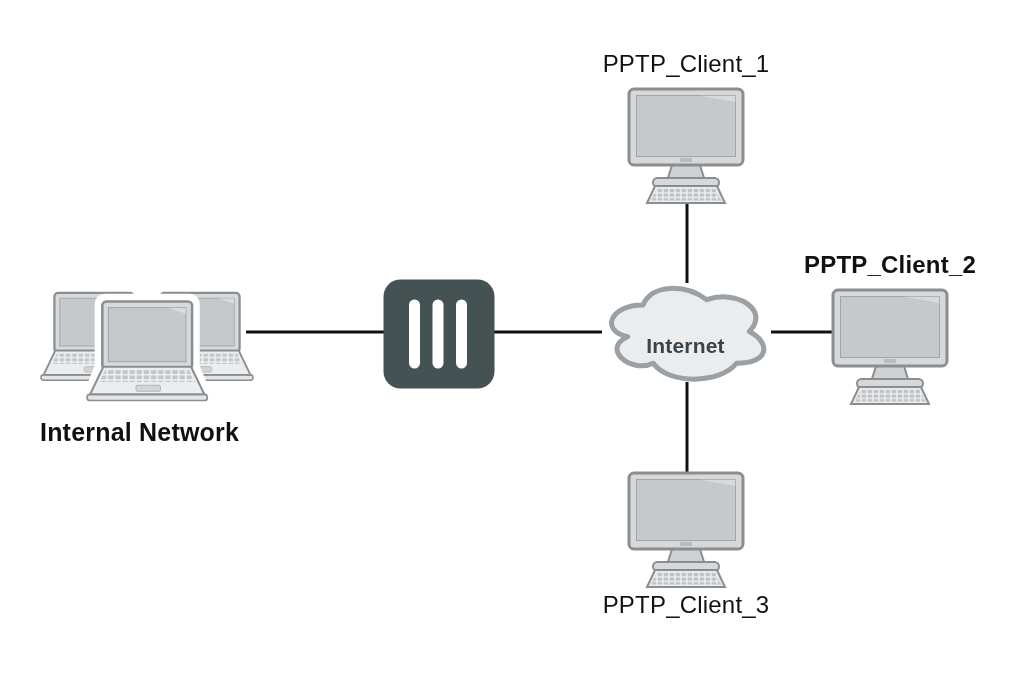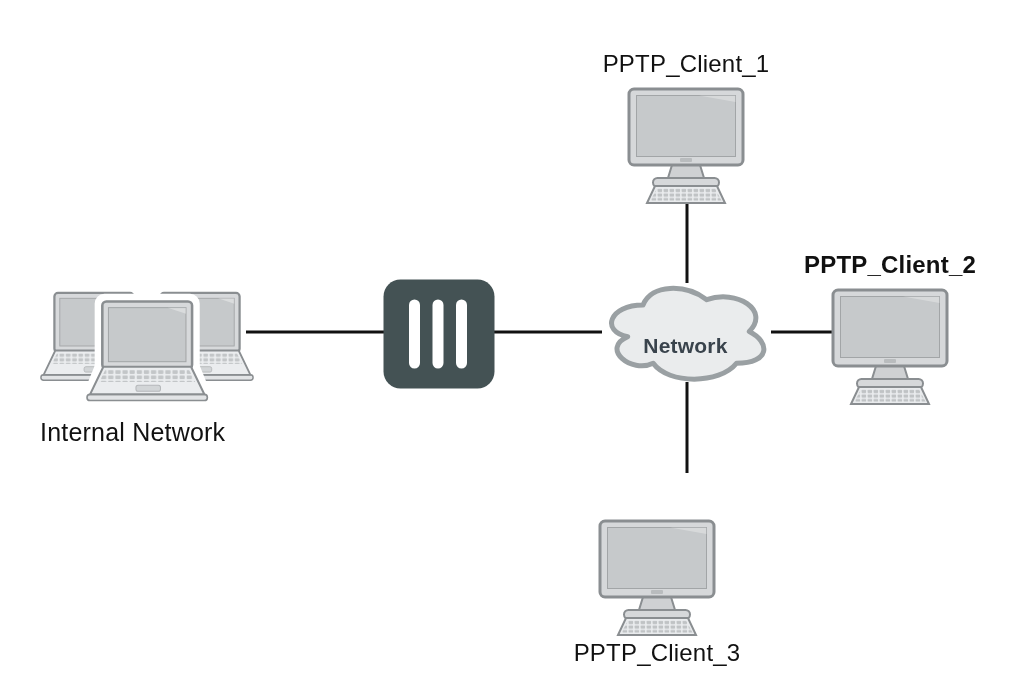--- a/index.html
+++ b/index.html
@@ -100,21 +100,21 @@
 <div id="canvas">
 
   <svg id="links-layer">
     <line x1="246" y1="332" x2="384" y2="332" stroke-width="3" stroke="#111111"></line>
     <line x1="494" y1="332" x2="602" y2="332" stroke-width="3" stroke="#111111"></line>
     <line x1="771" y1="332" x2="834" y2="332" stroke-width="3" stroke="#111111"></line>
     <line x1="687" y1="203" x2="687" y2="283" stroke-width="3" stroke="#111111"></line>
     <line x1="687" y1="382" x2="687" y2="473" stroke-width="3" stroke="#111111"></line>
   </svg>
 
-  <div class="node" style="left:40px; top:291px; width:214px;">
+  <div class="node" style="left:40px; top:291px; width:214px;font-weight:bold;">
     <svg width="214" height="112" viewBox="0 0 214 112">
       <g transform="translate(0,1) scale(0.9)">
           <use href="#laptop"></use>
         </g>
       <g transform="translate(106,1) scale(0.9)">
           <use href="#laptop"></use>
         </g>
       <g transform="translate(46,9.5) scale(1.02)">
           <use href="#laptop-front"></use>
         </g>
@@ -134,37 +134,37 @@
   <div class="node" id="cloud-node" style="left:597px; top:275px; width:177px; height:113px;">
     <svg width="177" height="113" viewBox="-3.5 -3.5 177 113">
       <path d="M 42.5,26.5
                C 8.5,26.5 0,53 27.2,58.3
                C 0,70 30.6,95.4 52.7,84.8
                C 68,106 119,106 136,84.8
                C 170,84.8 170,63.6 148.75,53
                C 170,31.8 136,10.6 106.25,21.2
                C 85,5.3 51,5.3 42.5,26.5 Z" stroke-width="5" stroke-linejoin="round" fill="#eaeced" stroke="#9aa0a3"></path>
     </svg>
-    <div class="cloud-label">Network</div>
+    <div class="cloud-label">Internet</div>
   </div>
 
   <div class="node" style="left:627px; top:87px;">
     <div class="node-label label-above">PPTP_Client_1</div>
     <svg width="118" height="118" viewBox="0 0 118 118">
       <use href="#desktop"></use>
     </svg>
   </div>
 
   <div class="node" style="left:831px; top:288px;font-weight:bold;">
     <div class="node-label label-above">PPTP_Client_2</div>
     <svg width="118" height="118" viewBox="0 0 118 118">
       <use href="#desktop"></use>
     </svg>
   </div>
 
-  <div class="node" style="left:598px; top:471px;margin-top:48px;">
+  <div class="node" style="left:627px; top:471px;">
     <svg width="118" height="118" viewBox="0 0 118 118">
       <use href="#desktop"></use>
     </svg>
     <div class="node-label label-below">PPTP_Client_3</div>
   </div>
 
 </div>
 
 </body></html>

